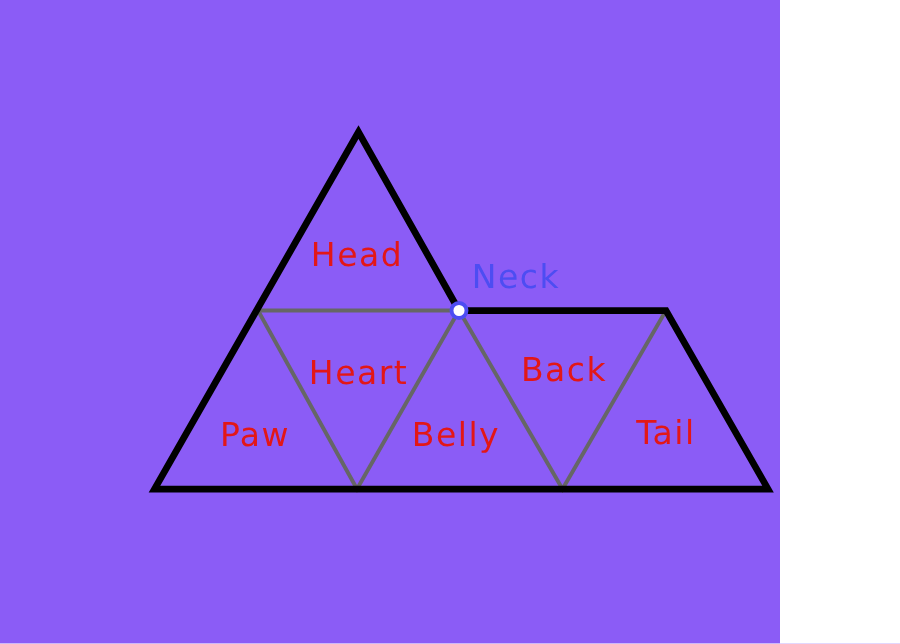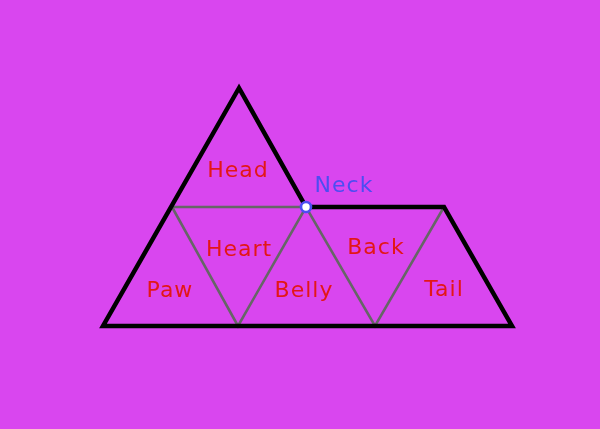--- a/index.html
+++ b/index.html
@@ -2,23 +2,23 @@
 <html><head>
 <meta charset="utf-8">
 <style>
   html, body {
     margin: 0;
     padding: 0;
     background: #ffffff;
   }
   .canvas {
     position: relative;
-    width: 600px;
+    width: 520px;
     height: 429px;
-    background: #d946ef;
+    background: #8b5cf6;
     overflow: hidden;
     font-family: "DejaVu Sans", "Liberation Sans", sans-serif;
   }
   svg.diagram {
     display: block;
     width: 600px;
     height: 429px;
   }
   text.region-label {
     font-family: "DejaVu Sans", "Liberation Sans", sans-serif;

